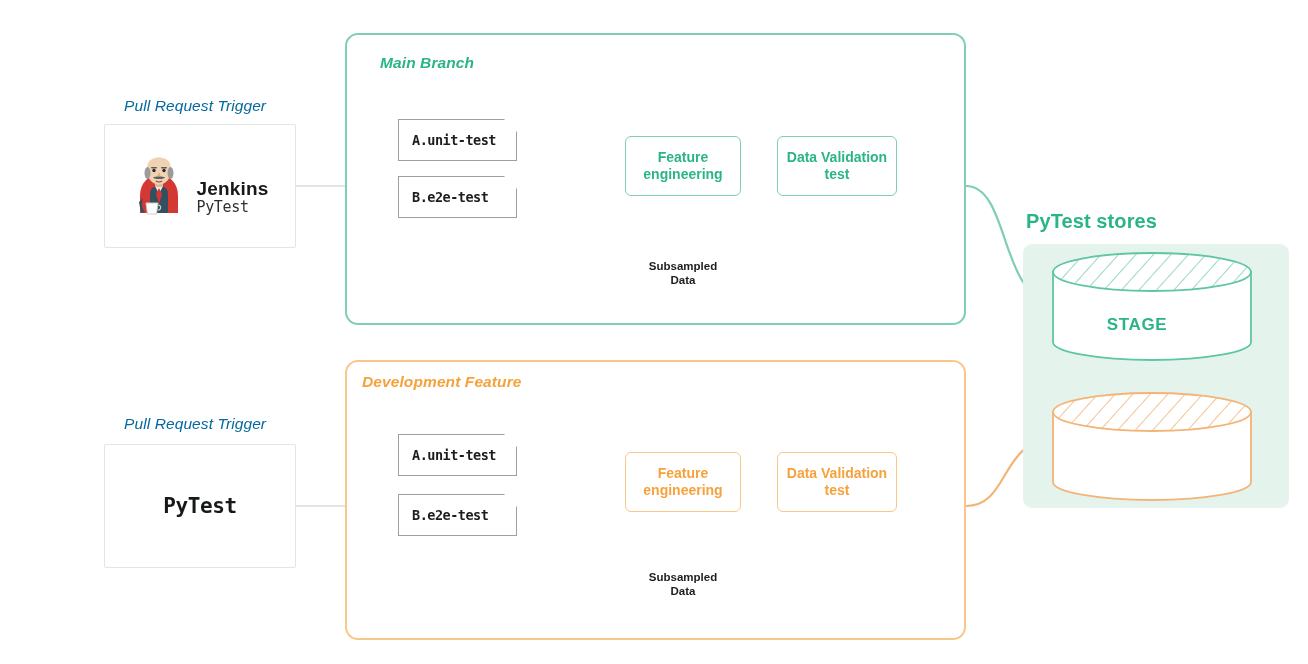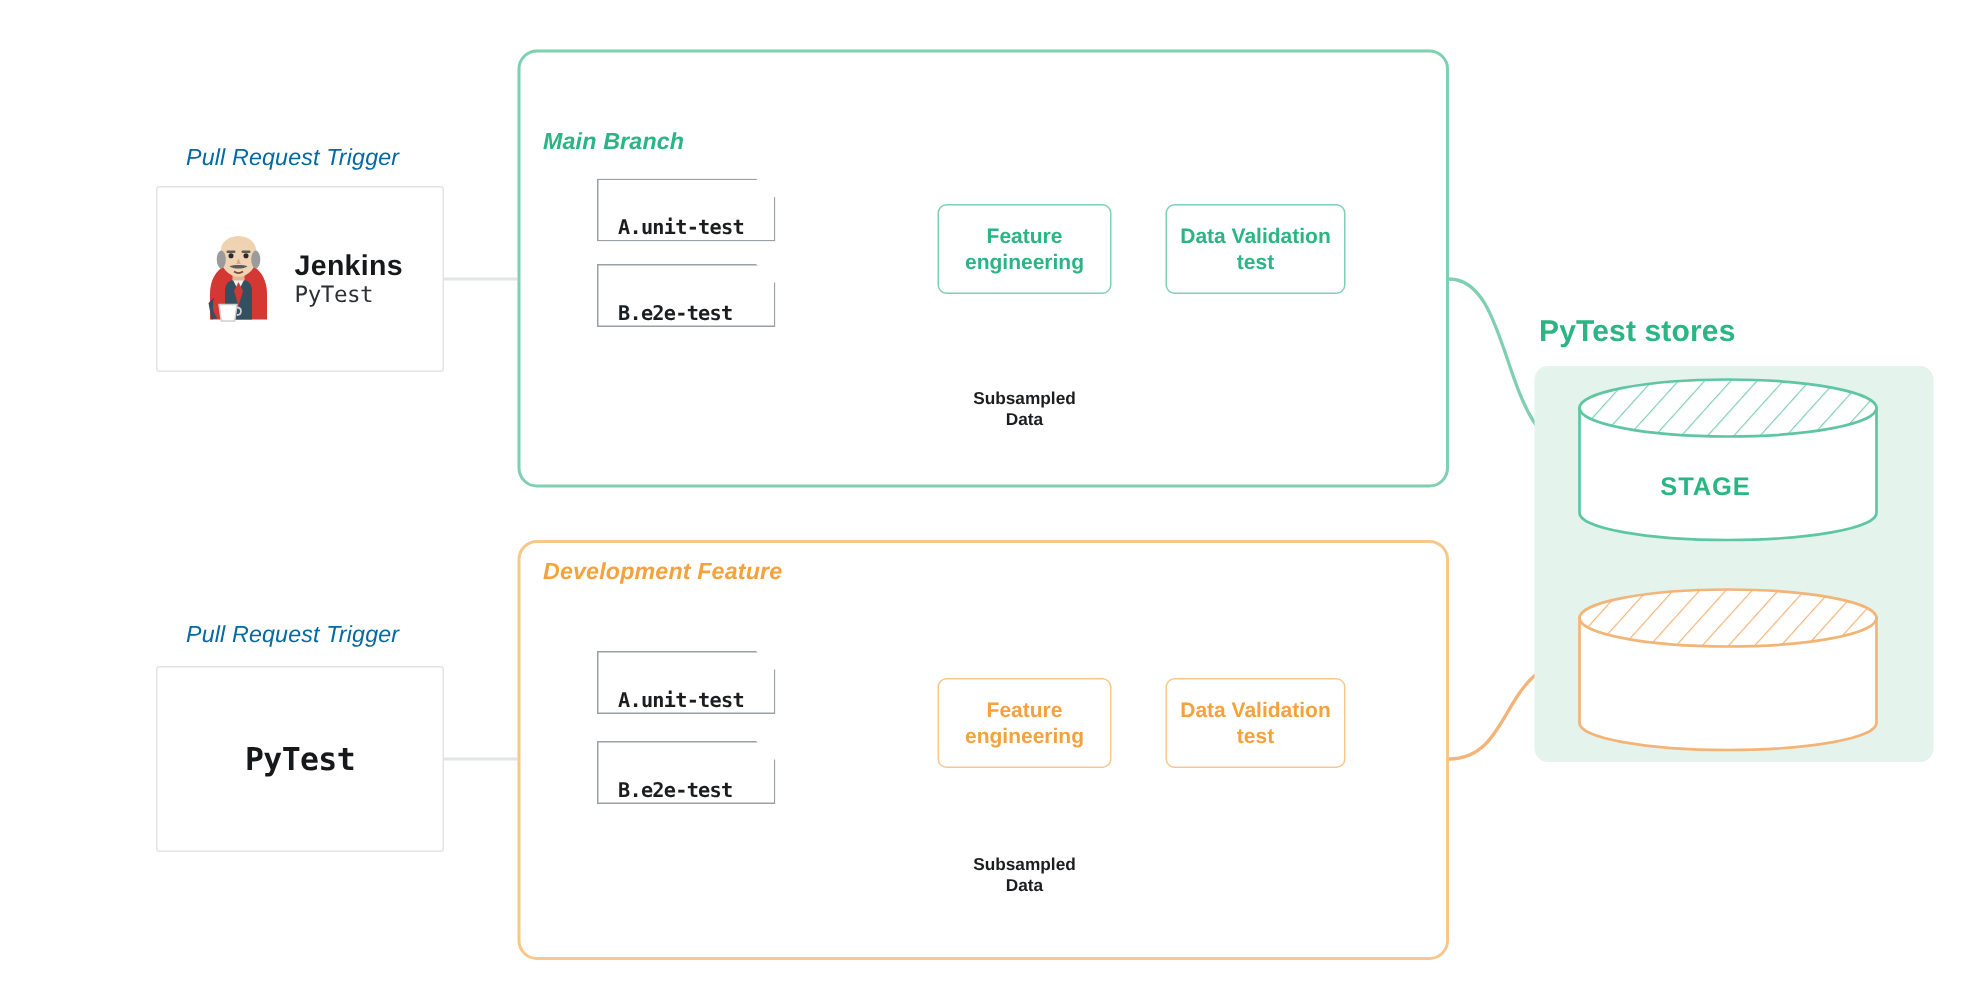--- a/index.html
+++ b/index.html
@@ -18,21 +18,21 @@
   .trigger-caption{
     font-style:italic;font-size:15.5px;color:#0369a1;
     letter-spacing:.1px;white-space:nowrap;
   }
 
   
   .trigger-card{
     background:#fff;border:1px solid #e2e4e6;border-radius:2px;
     display:flex;align-items:center;justify-content:center;
   }
-  .jenkins-inner{display:flex;align-items:center;gap:9px;}
+  .jenkins-inner{display:flex;align-items:flex-end;gap:9px;}
   .jenkins-text{display:flex;flex-direction:column;line-height:1.12;}
   .jenkins-name{font-size:19px;font-weight:bold;color:#16181a;letter-spacing:.2px;}
   .jenkins-sub{font-family:"DejaVu Sans Mono",monospace;font-size:15px;color:#2c3034;letter-spacing:-.3px;}
   .pytest-big{font-family:"DejaVu Sans Mono",monospace;font-size:21px;font-weight:bold;color:#16181a;letter-spacing:-.4px;}
 
   
   .branch{border-radius:13px;background:#ffffff;}
   .branch.main{border:2px solid #7fcfb2;}
   .branch.dev{border:2px solid #f8c88a;}
   .branch-label{
@@ -41,21 +41,21 @@
   }
   .branch-label.main{color:#2bb585;}
   .branch-label.dev{color:#f6a23c;}
 
   
   .note-box{
     background:#fff;
     border:1px solid #9aa0a6;
     -webkit-clip-path:polygon(0 0, calc(100% - 13px) 0, 100% 13px, 100% 100%, 0 100%);
     clip-path:polygon(0 0, calc(100% - 13px) 0, 100% 13px, 100% 100%, 0 100%);
-    display:flex;align-items:flex-end;
+    display:flex;align-items:center;
   }
   .note-box span{
     font-family:"DejaVu Sans Mono",monospace;font-size:13.5px;font-weight:bold;
     color:#1b1d1f;padding-left:13px;letter-spacing:-.5px;white-space:nowrap;
   }
 
   
   .proc-box{
     background:#fff;border-radius:6px;
     display:flex;align-items:center;justify-content:center;text-align:center;
@@ -197,21 +197,21 @@
     </div>
   </div>
 
   <div class="abs trigger-caption" style="left:124px;top:415px;">Pull Request Trigger</div>
 
   <div class="abs trigger-card" style="left:104px;top:444px;width:192px;height:124px;">
     <span class="pytest-big">PyTest</span>
   </div>
 
   <div class="abs branch main" style="left:345px;top:33px;width:621px;height:292px;"></div>
-  <div class="branch-label main" style="left:362px;top:54px;margin-top:32px;">Main Branch</div>
+  <div class="branch-label main" style="left:380px;top:54px;">Main Branch</div>
 
   <div class="abs note-box" style="left:398px;top:119px;width:119px;height:42px;">
     <span>A.unit-test</span>
   </div>
   <div class="abs note-box" style="left:398px;top:176px;width:119px;height:42px;">
     <span>B.e2e-test</span>
   </div>
 
   <div class="abs proc-box green" style="left:625px;top:136px;width:116px;height:60px;">
     <div>

